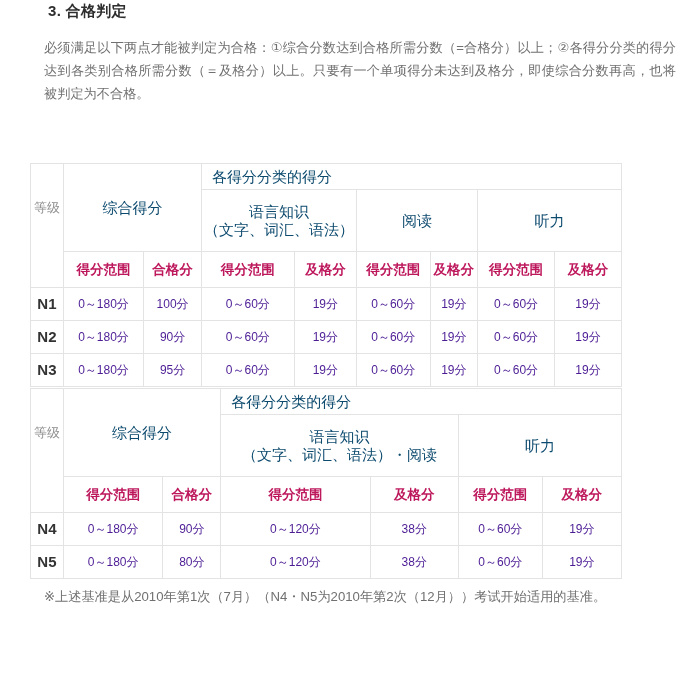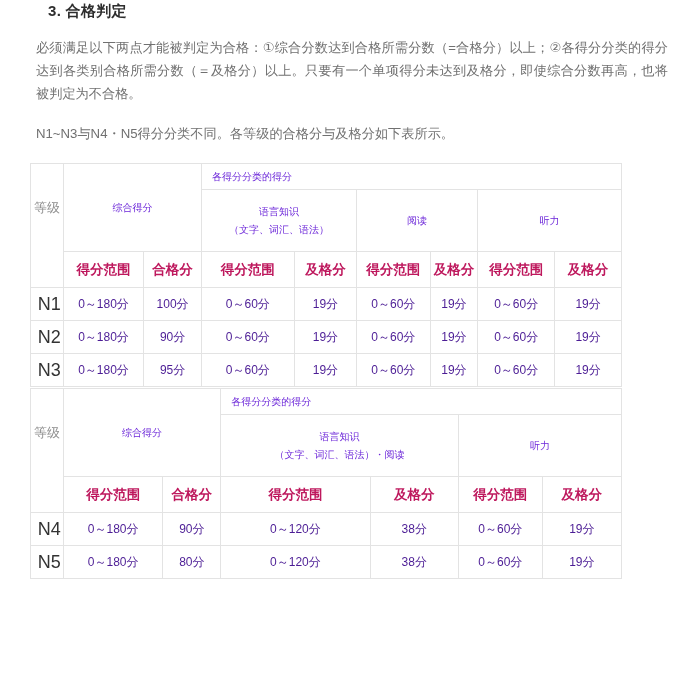--- a/index.html
+++ b/index.html
@@ -30,21 +30,21 @@
     font-size: 15px;
     font-weight: bold;
     color: #2e2e2e;
     letter-spacing: 0.3px;
     white-space: nowrap;
   }
 
   
   .para {
     position: absolute;
-    left: 36px;
+    left: 44px;
     width: 632px;
     font-size: 13.2px;
     line-height: 23px;
     color: #707070;
     text-align: justify;
   }
   .para-1 { top: 36px; }
   .para-2 { top: 122px; }
   .para-3 { top: 585px; }
   .para-4 { top: 628px; }
@@ -63,66 +63,64 @@
     border: 1px solid #e3e3e3;
     padding: 0 2px;
     text-align: center;
     vertical-align: middle;
     font-size: 12.5px;
     color: #8e8e8e;
     line-height: 18px;
     box-sizing: border-box;
   }
   .jlpt-table td.grp {
-    font-size: 10px;
-    color: #6d28d9;
+    font-size: 15px;
+    color: #0c4a6e;
     font-weight: normal;
   }
   .jlpt-table td.grp-left {
     text-align: left;
     padding-left: 10px;
   }
   .jlpt-table td.lvlhead {
     font-size: 13px;
     color: #8e8e8e;
     border-bottom: none;
   }
   .jlpt-table td.subhead {
     font-size: 13.5px;
     font-weight: bold;
     color: #be185d;
   }
   .jlpt-table td.spacer {
     border-top: none;
   }
   .jlpt-table td.lvl {
-    font-size: 18px;
-    font-weight: normal;
+    font-size: 15px;
+    font-weight: bold;
     color: #333333;
-    text-align: right;
   }
   .jlpt-table td.val {
     font-size: 12px;
     color: #4c1d95;
   }
   .r-grp { height: 26px; }
   .r-sub2 { height: 62px; }
   .r-sub3 { height: 36px; }
   .r-data { height: 33px; }
 </style>
 </head>
 <body>
 
 <div class="page">
 
   <div class="heading">3. 合格判定</div>
 
   <div class="para para-1">必须满足以下两点才能被判定为合格：①综合分数达到合格所需分数（=合格分）以上；②各得分分类的得分达到各类别合格所需分数（＝及格分）以上。只要有一个单项得分未达到及格分，即使综合分数再高，也将被判定为不合格。</div>
 
-  <div class="para para-2">N1~N3与N4・N5得分分类不同。各等级的合格分与及格分如下表所示。</div>
 
   <table class="jlpt-table t1">
     <colgroup>
       <col style="width:29px">
       <col style="width:71px">
       <col style="width:51px">
       <col style="width:82px">
       <col style="width:55px">
       <col style="width:65px">
       <col style="width:42px">
@@ -247,15 +245,16 @@
         <td class="val">0～180分</td>
         <td class="val">80分</td>
         <td class="val">0～120分</td>
         <td class="val">38分</td>
         <td class="val">0～60分</td>
         <td class="val">19分</td>
       </tr>
     </tbody>
   </table>
 
+  <div class="para para-3">※上述基准是从2010年第1次（7月）（N4・N5为2010年第2次（12月））考试开始适用的基准。</div>
 
 
 </div>
 
 </body></html>

